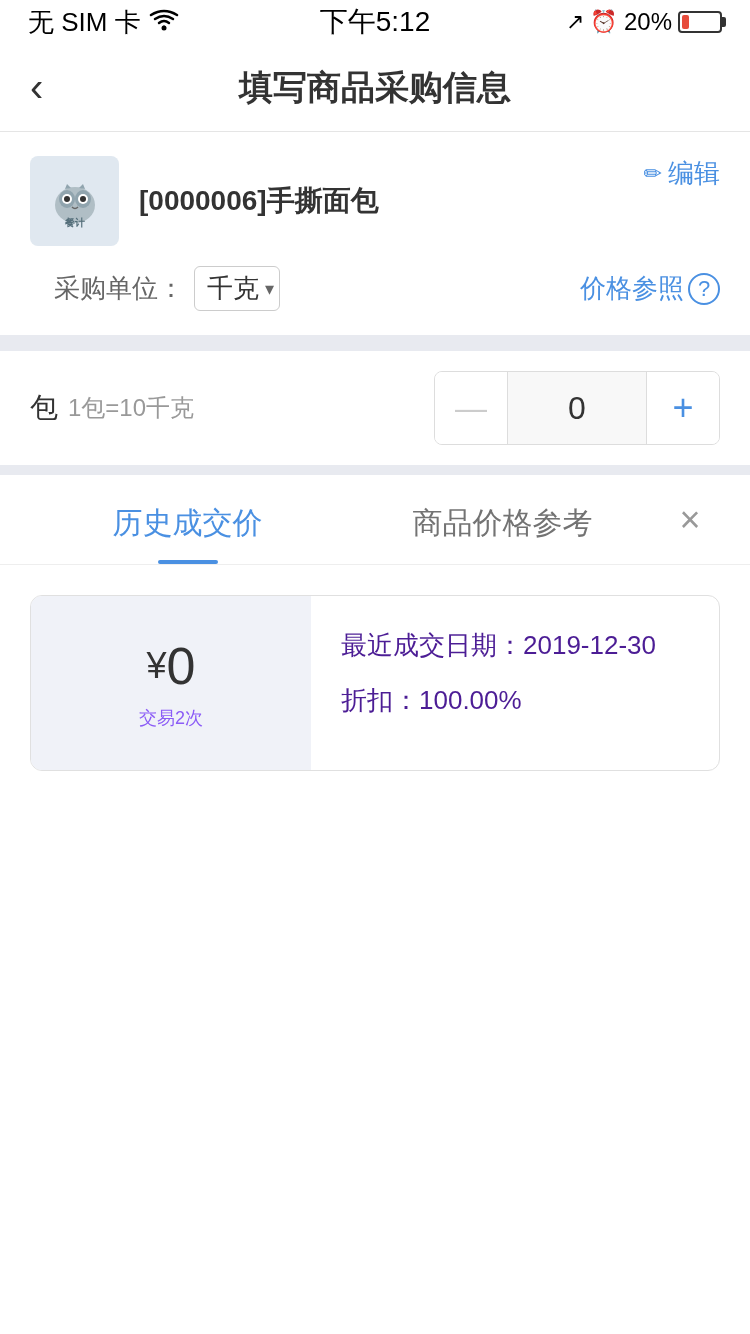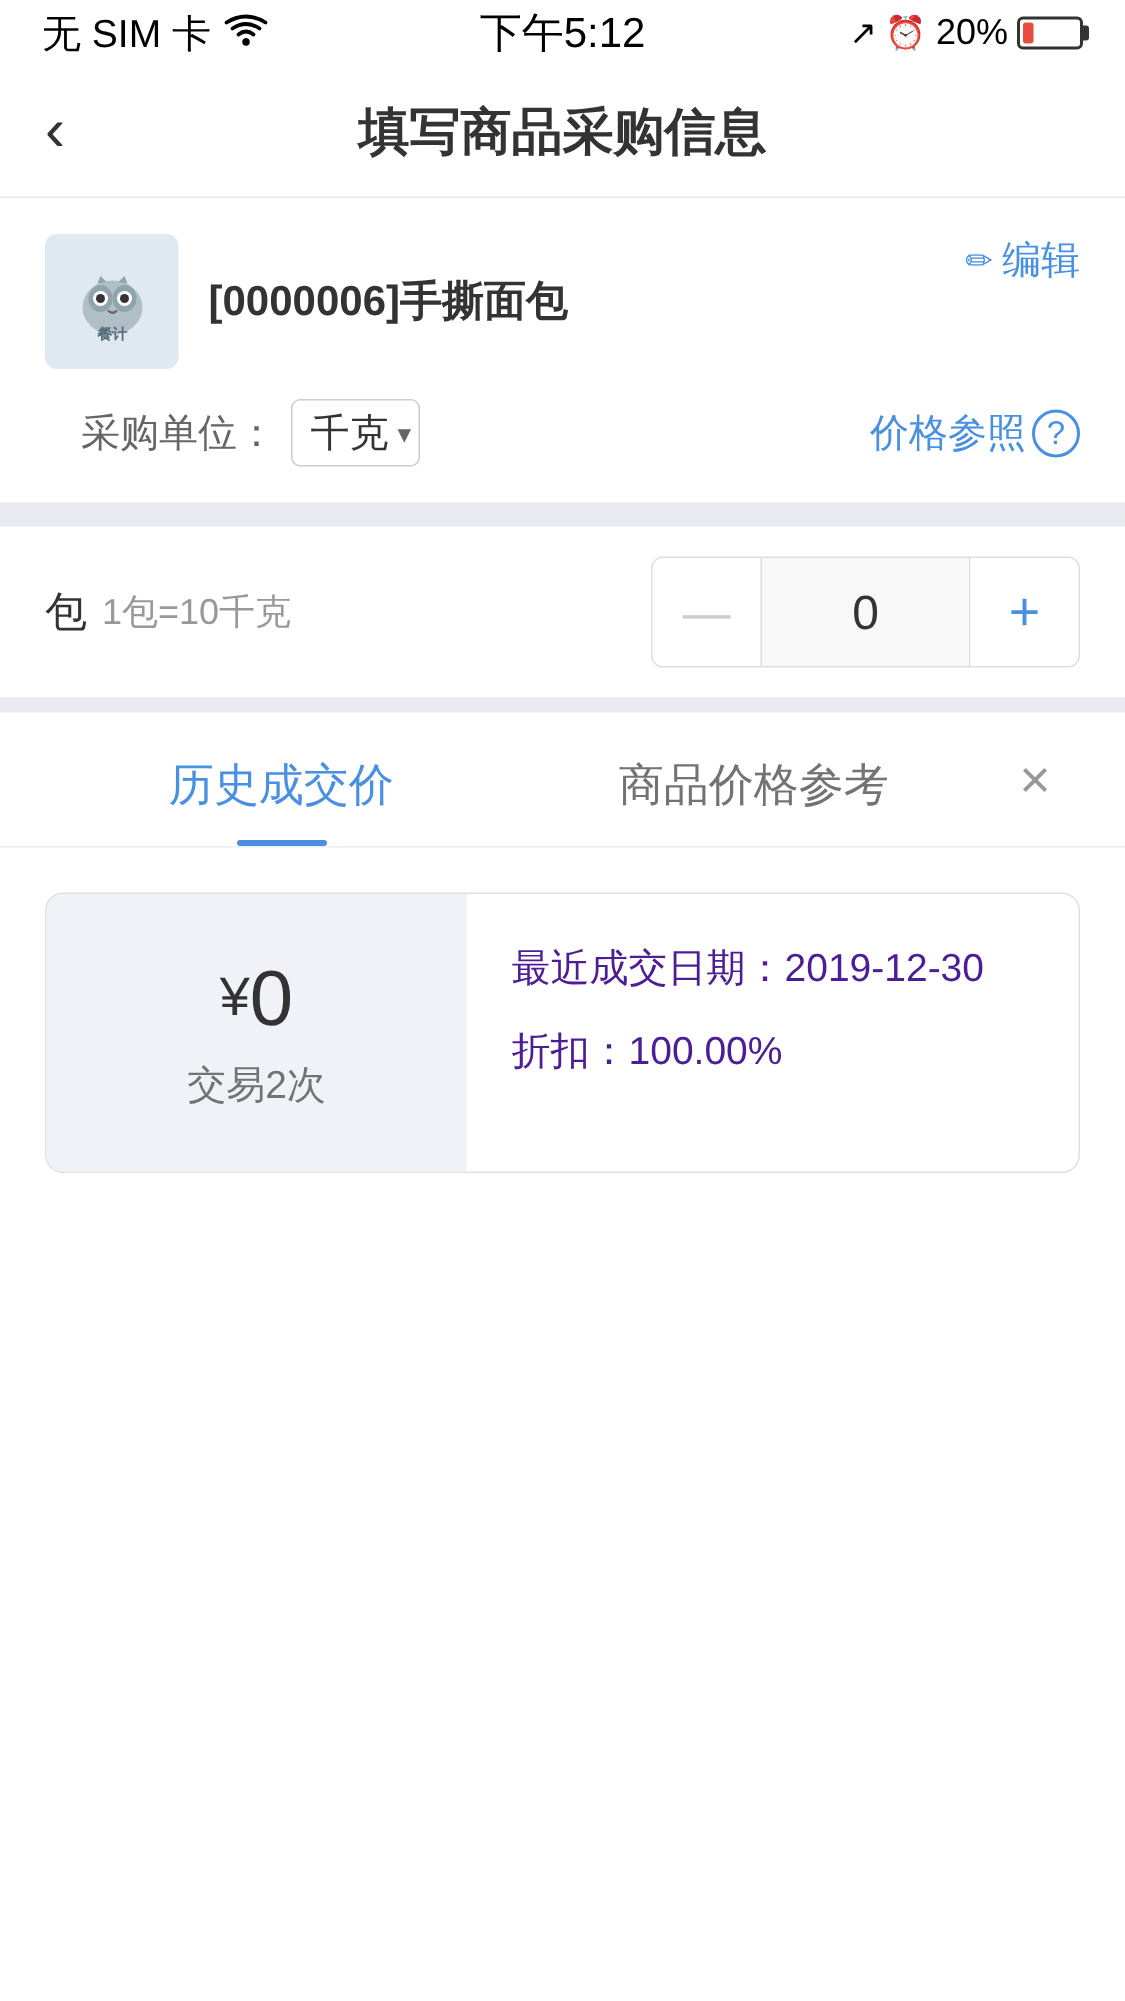--- a/index.html
+++ b/index.html
@@ -348,22 +348,22 @@
       font-size: 52px;
       color: #333;
       font-weight: 500;
     }
     .price-symbol {
       font-size: 36px;
       vertical-align: super;
       color: #333;
     }
     .trade-count {
-      font-size: 26px;
-      color: #737373;
+      font-size: 18px;
+      color: #8b5cf6;
       margin-top: 10px;
     }
     .transaction-right {
       flex: 1;
       padding: 30px 30px;
       display: flex;
       flex-direction: column;
       gap: 16px;
     }
     .transaction-row {

